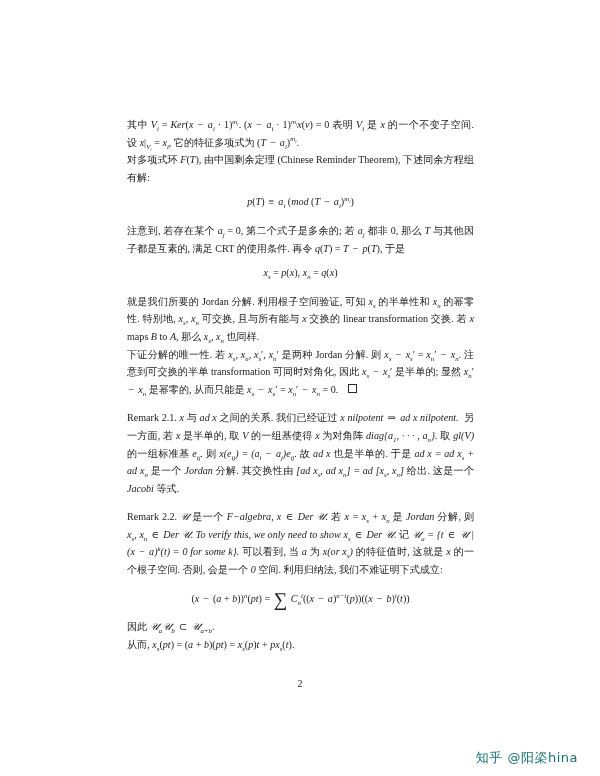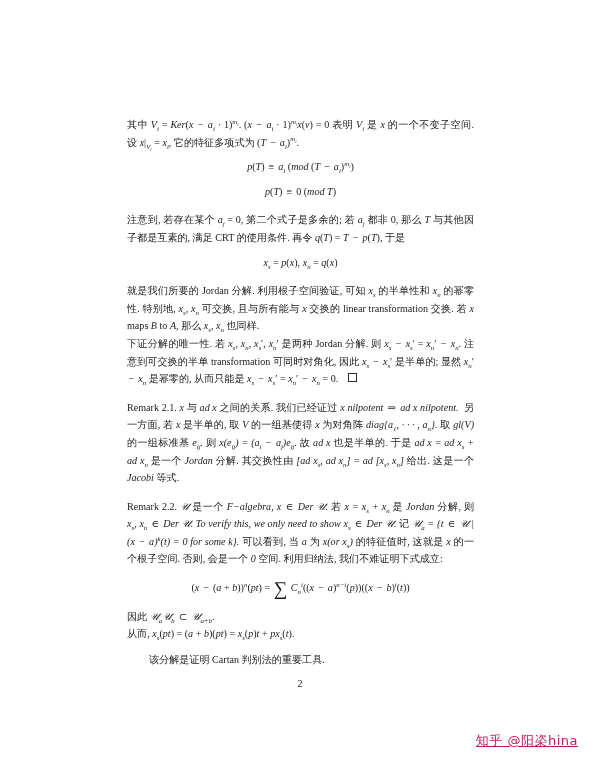--- a/index.html
+++ b/index.html
@@ -87,48 +87,47 @@
     width: 600px;
     text-align: center;
     font-size: 10px;
     font-family: "Liberation Serif", "DejaVu Serif", serif;
     color: #222222;
   }
 
   .watermark {
     position: absolute;
     right: 22px;
-    bottom: 26px;
+    bottom: 9px;
     font-size: 13px;
-    color: #be185d;
+    color: #0f766e;
     font-family: "DejaVu Sans", "Liberation Sans", sans-serif;
     letter-spacing: 0.5px;
     white-space: nowrap;
-    text-decoration: underline;
   }
 </style>
 </head>
 <body>
 
 <div class="page">
 
   <div class="content">
 
     <div class="para">
       其中 <span class="mi">V</span><sub>i</sub> = <span class="mi">Ker</span>(<span class="mi">x</span> <span class="op">−</span> <span class="mi">a</span><sub>i</sub> · 1)<sup>m<sub>i</sub></sup>. (<span class="mi">x</span> <span class="op">−</span> <span class="mi">a</span><sub>i</sub> · 1)<sup>m<sub>i</sub></sup><span class="mi">x</span>(<span class="mi">v</span>) = 0 表明 <span class="mi">V</span><sub>i</sub> 是 <span class="mi">x</span> 的一个不变子空间. 设 <span class="mi">x</span>|<sub>V<sub>i</sub></sub> = <span class="mi">x</span><sub>i</sub>, 它的特征多项式为 (<span class="mi">T</span> <span class="op">−</span> <span class="mi">a</span><sub>i</sub>)<sup>m<sub>i</sub></sup>.
     </div>
 
+    <div class="para">
+      对多项式环 <span class="mi">F</span>(<span class="mi">T</span>), 由中国剩余定理 (Chinese Reminder Theorem), 下述同余方程组有解:
+    </div>
 
     <div class="math-display">
       <span class="mi">p</span>(<span class="mi">T</span>) <span class="op">≡</span> <span class="mi">a</span><sub>i</sub> (<span class="mi">mod</span> (<span class="mi">T</span> <span class="op">−</span> <span class="mi">a</span><sub>i</sub>)<sup>m<sub>i</sub></sup>)
     </div>
 
-    <div class="math-display">
-      <span class="mi">p</span>(<span class="mi">T</span>) <span class="op">≡</span> 0 (<span class="mi">mod T</span>)
-    </div>
 
     <div class="gap-sm"></div>
 
     <div class="para">
       注意到, 若存在某个 <span class="mi">a</span><sub>j</sub> = 0, 第二个式子是多余的; 若 <span class="mi">a</span><sub>j</sub> 都非 0, 那么 <span class="mi">T</span> 与其他因子都是互素的, 满足 CRT 的使用条件. 再令 <span class="mi">q</span>(<span class="mi">T</span>) = <span class="mi">T</span> <span class="op">−</span> <span class="mi">p</span>(<span class="mi">T</span>), 于是
     </div>
 
     <div class="math-display">
       <span class="mi">x</span><sub>s</sub> = <span class="mi">p</span>(<span class="mi">x</span>), <span class="mi">x</span><sub>n</sub> = <span class="mi">q</span>(<span class="mi">x</span>)
     </div>
@@ -166,23 +165,20 @@
     <div class="para">
       因此 <span class="mi">𝒰</span><sub>a</sub><span class="mi">𝒰</span><sub>b</sub> <span class="op">⊂</span> <span class="mi">𝒰</span><sub>a+b</sub>.
     </div>
 
     <div class="para">
       从而, <span class="mi">x</span><sub>s</sub>(<span class="mi">pt</span>) = (<span class="mi">a</span> + <span class="mi">b</span>)(<span class="mi">pt</span>) = <span class="mi">x</span><sub>s</sub>(<span class="mi">p</span>)<span class="mi">t</span> + <span class="mi">px</span><sub>s</sub>(<span class="mi">t</span>).
     </div>
 
     <div class="gap-md"></div>
 
-    <div class="para tail-indent">
-      该分解是证明 Cartan 判别法的重要工具.
-    </div>
 
   </div>
 
   <div class="page-number">2</div>
 
   <div class="watermark">知乎 @阳栥hina</div>
 
 </div>
 
 </body></html>

